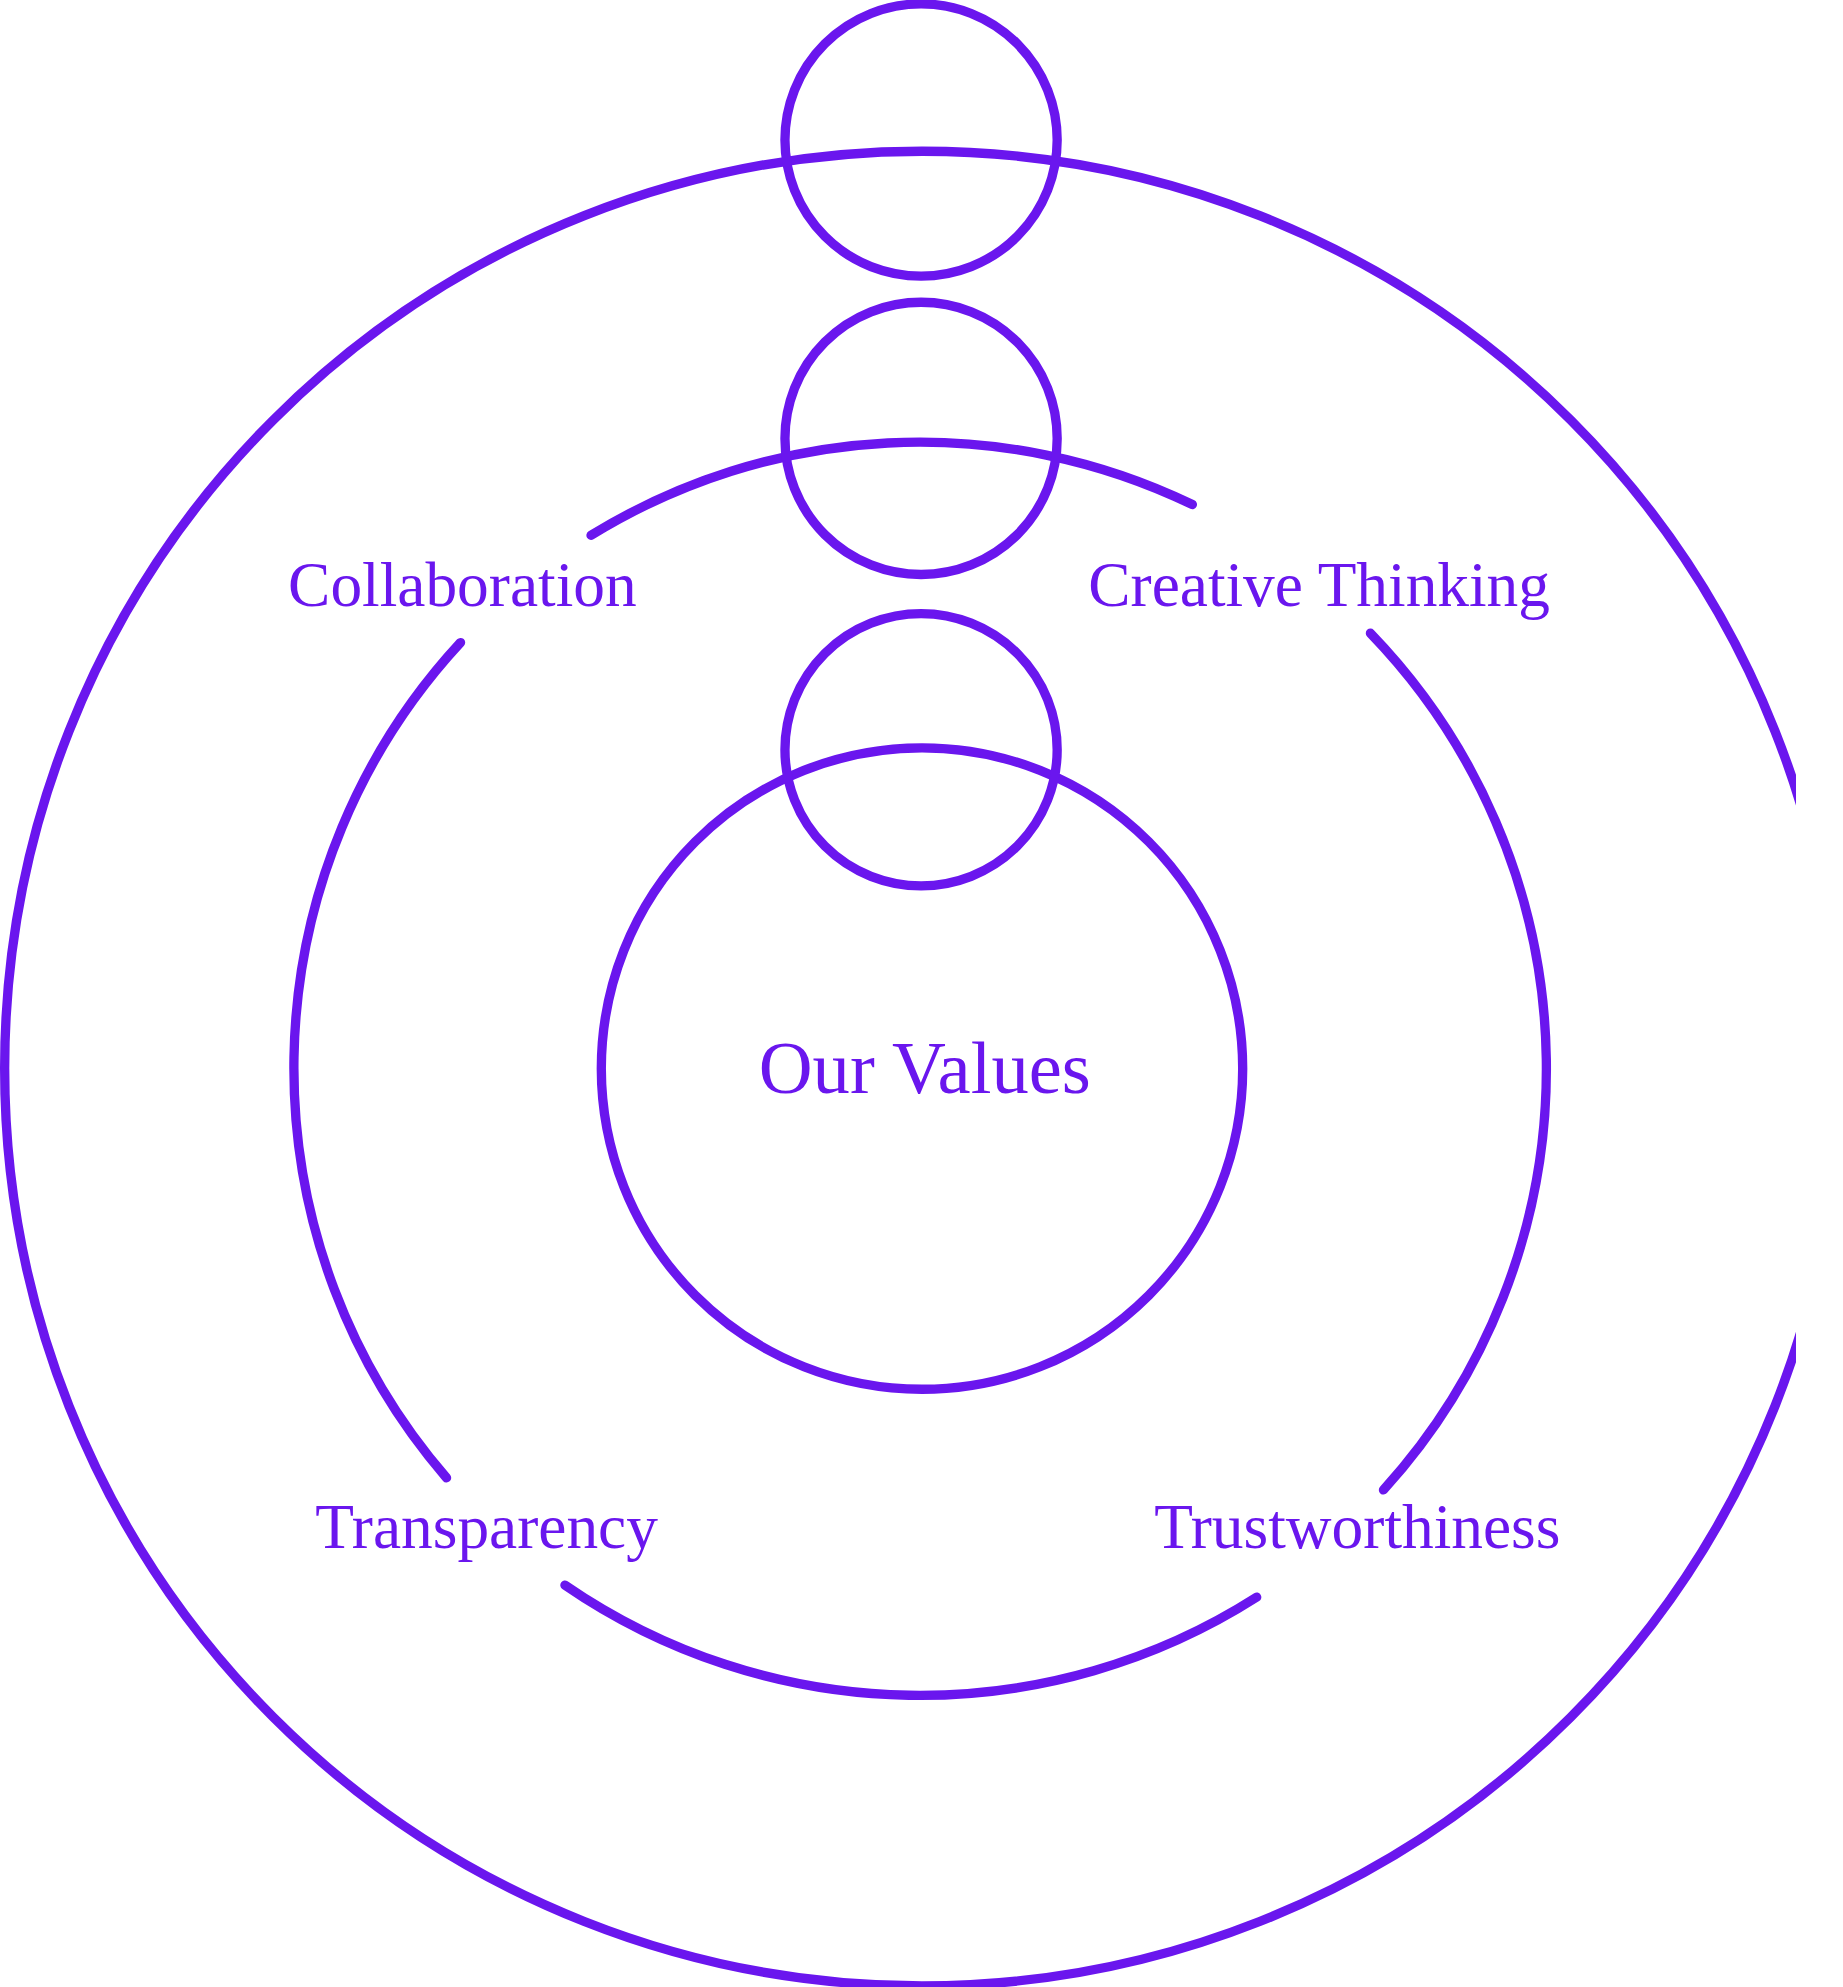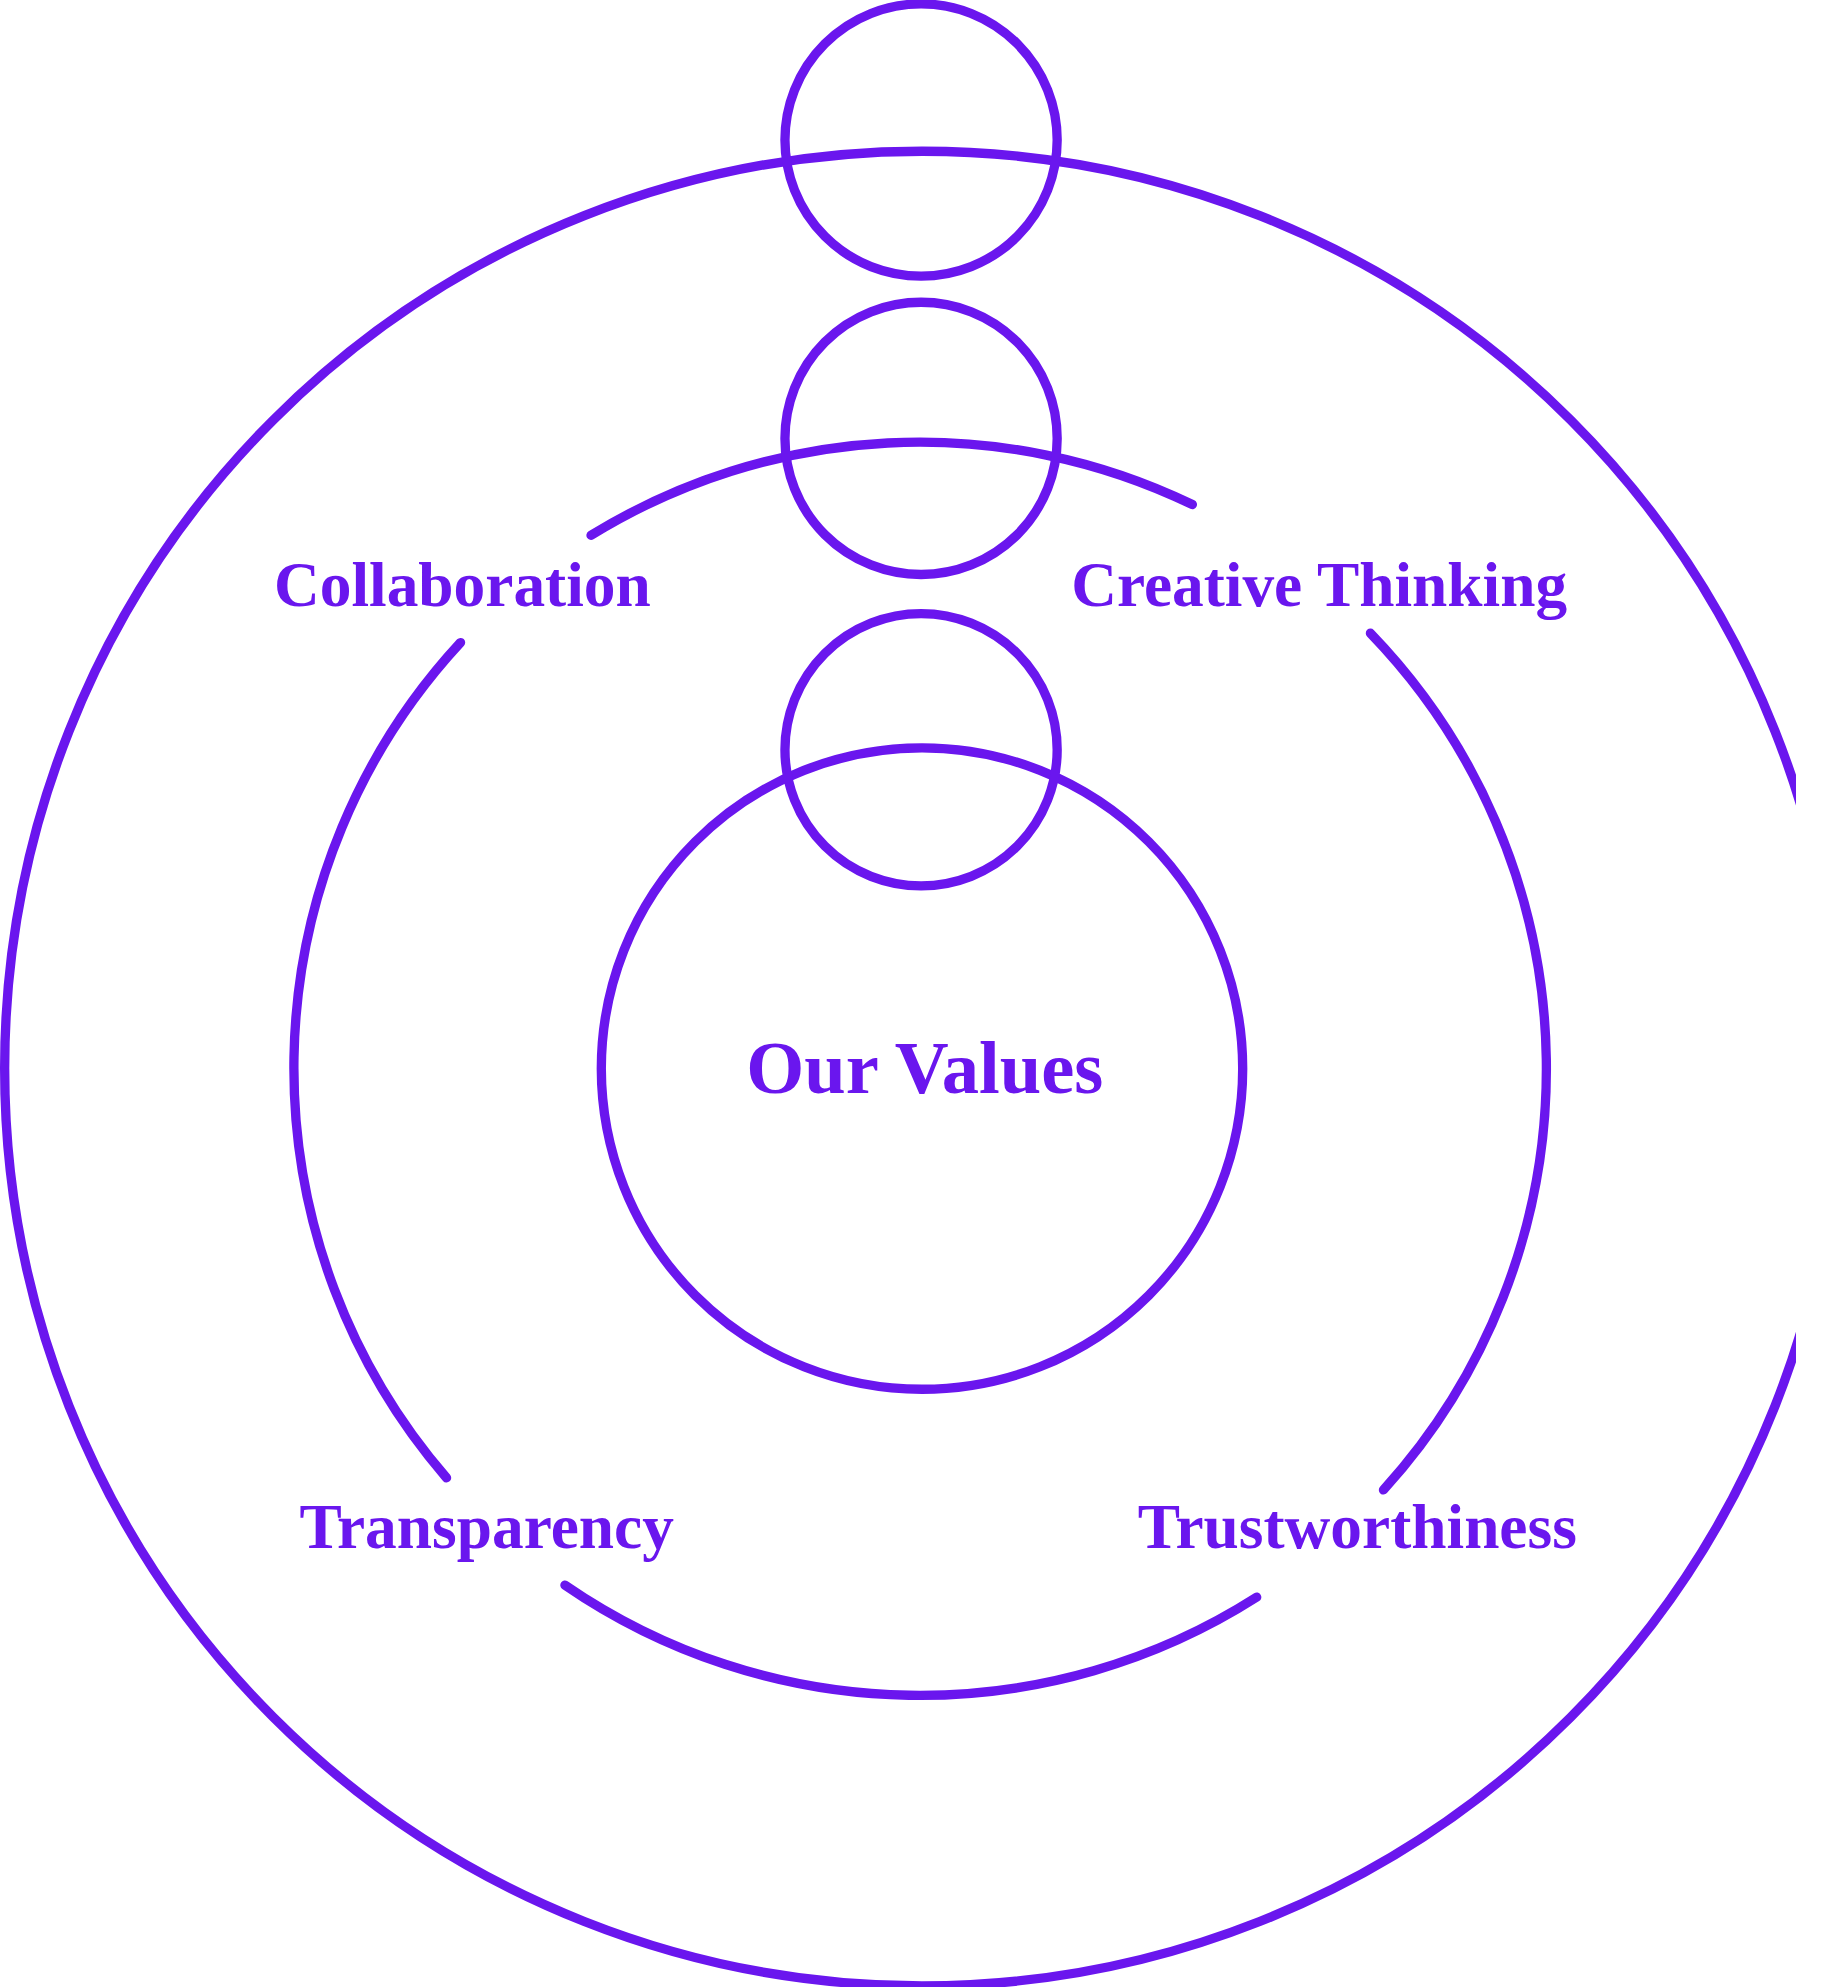--- a/index.html
+++ b/index.html
@@ -9,21 +9,20 @@
   html,body{
     margin:0;
     padding:0;
     background:var(--bg);
   }
   .stage{
     width:1796px;
     height:1988px;
     background:var(--bg);
     overflow:hidden;
-    font-weight:bold;
   }
   svg{display:block;}
   .ring{
     fill:none;
     stroke:var(--accent);
     stroke-width:10;
   }
   .ring--segment{
     stroke-linecap:round;
   }

